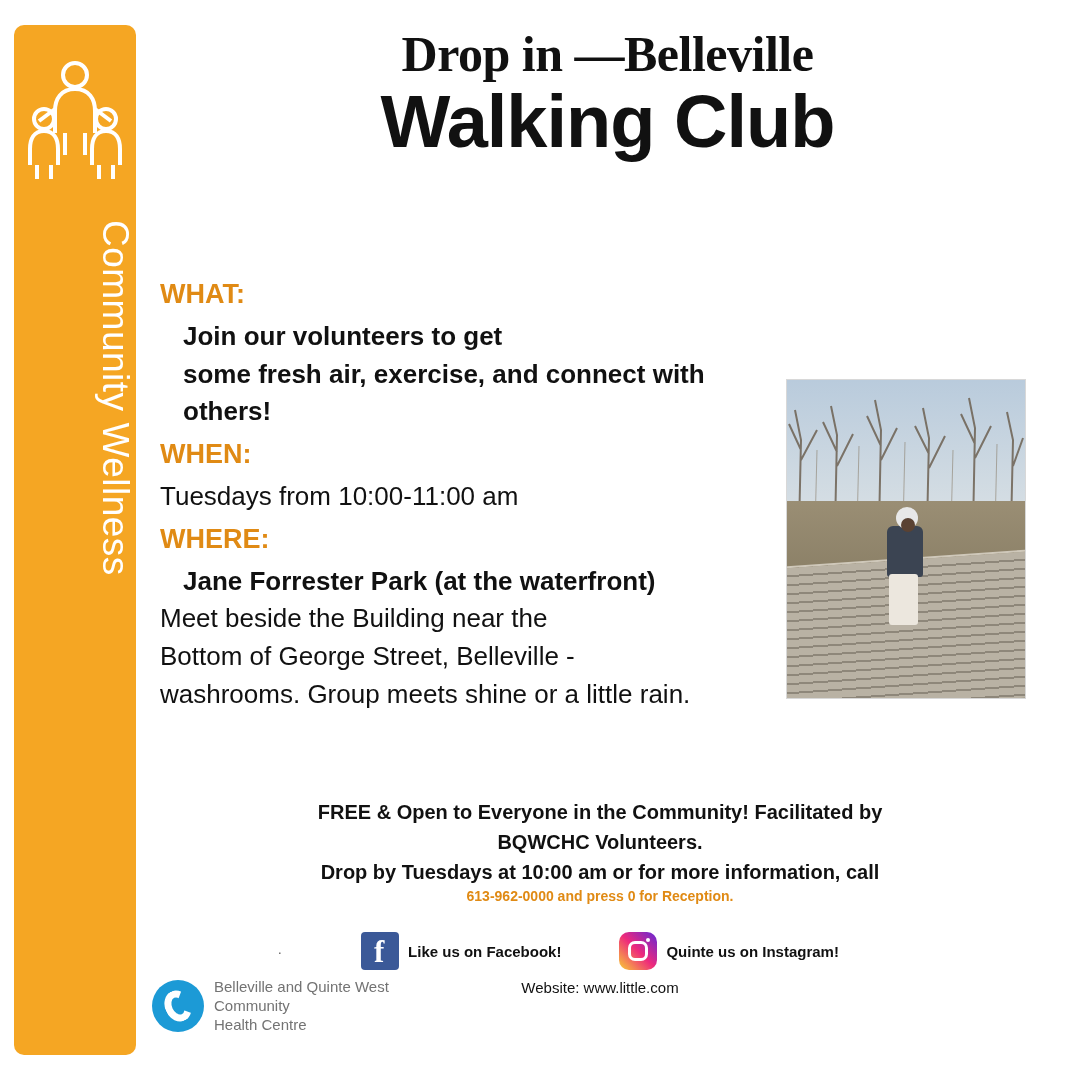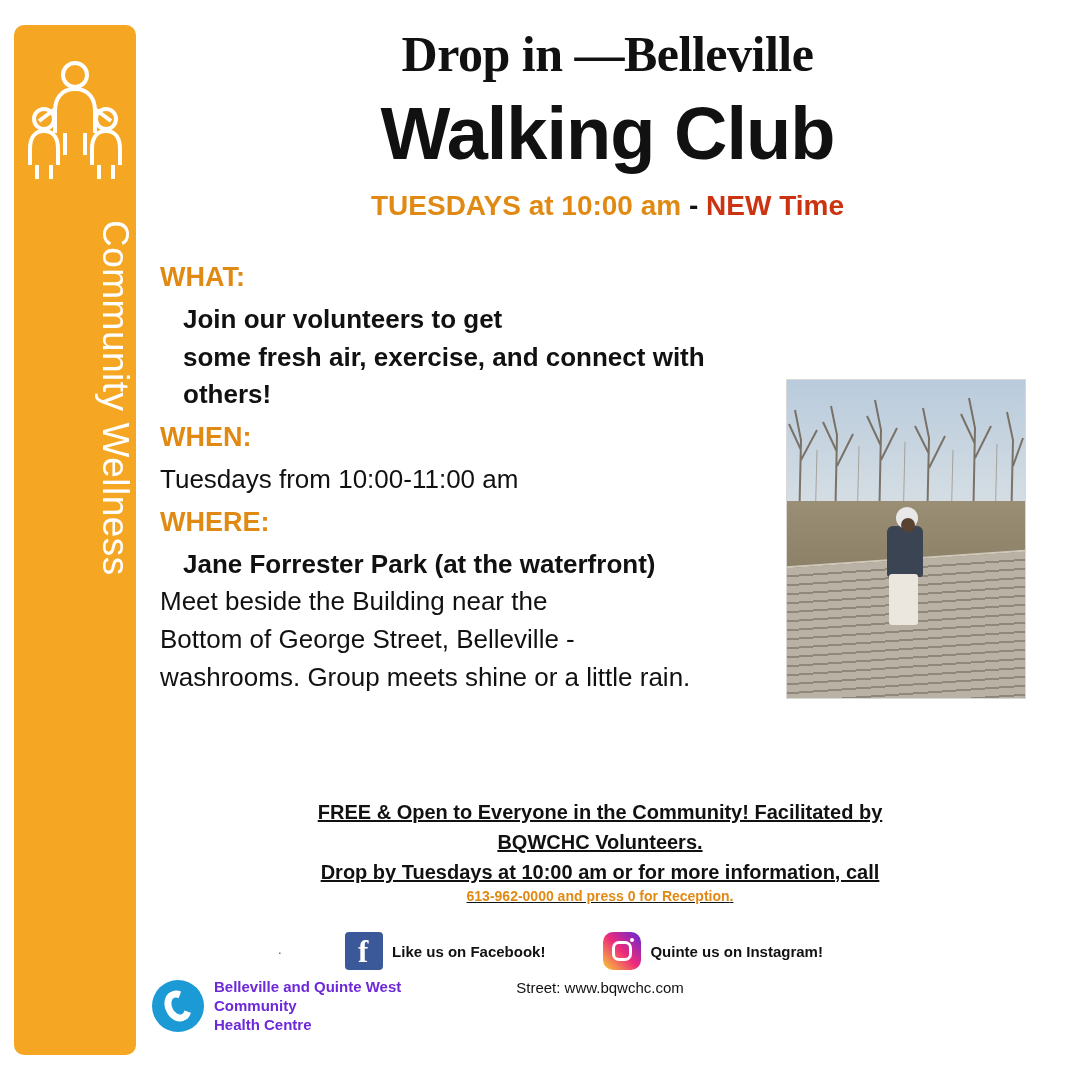--- a/index.html
+++ b/index.html
@@ -61,21 +61,21 @@
     letter-spacing: -0.5px;
     line-height: 1.05;
     color: #111111;
     font-family: Liberation Serif, serif;
   }
   .title-line2 {
     font-size: 74px;
     font-weight: bold;
     letter-spacing: -1px;
     line-height: 1.05;
-    margin-top: 14px;
+    margin-top: 2px;
     color: #111111;
   }
   .subtitle {
     margin-top: 18px;
     font-size: 28px;
     font-weight: bold;
     color: #E08A14;
   }
   .subtitle .sep { color: #111111; font-weight: bold; }
   .subtitle .new { color: #CC3311; }
@@ -87,21 +87,21 @@
     top: 262px;
     width: 600px;
   }
   .lbl {
     color: #E08A14;
     font-size: 27px;
     font-weight: bold;
     margin-top: 8px;
     margin-bottom: 8px;
   }
-  .lbl.first { margin-top: 0; }
+  .lbl.first { margin-top: 17px; }
   .para-bold {
     font-size: 26px;
     font-weight: bold;
     line-height: 1.45;
     color: #111111;
     margin-left: 23px;
   }
   .para {
     font-size: 26px;
     line-height: 1.45;
@@ -158,40 +158,39 @@
     background:#ece7de; border-radius:3px;
   }
 
   
   .footer {
     position: absolute;
     left: 150px;
     top: 797px;
     width: 900px;
     text-align: center;
-    text-decoration: underline;
   }
   .foot-line {
     font-size: 20px;
     font-weight: bold;
     line-height: 1.5;
     color: #111111;
   }
   .foot-gap { }
   .phone {
     color: #E08A14;
     font-weight: bold;
     font-size: 14px;
   }
 
   
   .social {
     position: absolute;
     top: 932px;
-    left: 134px;
+    left: 150px;
     width: 900px;
     display: flex;
     justify-content: center;
     align-items: flex-end;
     gap: 58px;
   }
   .social-item { display: flex; align-items: center; gap: 9px; }
   .social-item span { font-size: 15px; font-weight: bold; color: #111; }
   .fb-icon {
     width: 38px; height: 38px; background: #3b5998; border-radius: 4px;
@@ -242,21 +241,21 @@
     position: relative;
   }
   .logo-mark::after {
     content:""; position:absolute; left:13px; top:10px;
     width:26px; height:32px; border:7px solid #ffffff;
     border-radius: 50%; border-right-color: transparent;
     transform: rotate(-25deg);
     box-sizing:border-box;
   }
   .logo-text {
-    font-size: 15px; font-weight: bold; line-height: 1.28; color: #6d28d9;
+    font-size: 15px; font-weight: normal; line-height: 1.28; color: #737373;
   }
 </style>
 </head>
 <body>
 
 <div class="sidebar">
   <div class="sidebar-icon">
     <svg viewBox="0 0 100 125" width="100" height="125" aria-hidden="true">
       <g fill="none" stroke="#ffffff" stroke-width="4">
         <circle cx="50" cy="16" r="12"></circle>
@@ -271,23 +270,20 @@
         <path d="M74 106 L74 120 M88 106 L88 120"></path>
       </g>
     </svg>
   </div>
   <div class="sidebar-label">Community Wellness</div>
 </div>
 
 <div class="header">
   <div class="title-line1">Drop in —Belleville</div>
   <div class="title-line2">Walking Club</div>
-  <div class="subtitle">
-    <span>TUESDAYS at 10:00 am</span><span class="sep"> - </span><span class="new">NEW Time</span>
-  </div>
 </div>
 
 <div class="body-col">
   <div class="lbl first">WHAT:</div>
   <div class="para-bold"> Join our volunteers to get</div>
   <div class="para-bold">some fresh air, exercise, and connect with</div>
   <div class="para-bold">others!</div>
 
   <div class="lbl">WHEN:</div>
   <div class="para">Tuesdays from 10:00-11:00 am</div>
@@ -340,21 +336,21 @@
   <div class="social-item">
     <div class="fb-icon"></div>
     <span>Like us on Facebook!</span>
   </div>
   <div class="social-item">
     <div class="ig-icon"></div>
     <span>Quinte us on Instagram!</span>
   </div>
 </div>
 
-<div class="website">Street: www.bqwchc.com</div>
+<div class="website">Website: www.little.com</div>
 
 <div class="logo">
   <div class="logo-mark"></div>
   <div class="logo-text">
     <div>Belleville and Quinte West</div>
     <div>Community</div>
     <div>Health Centre</div>
   </div>
 </div>
 

